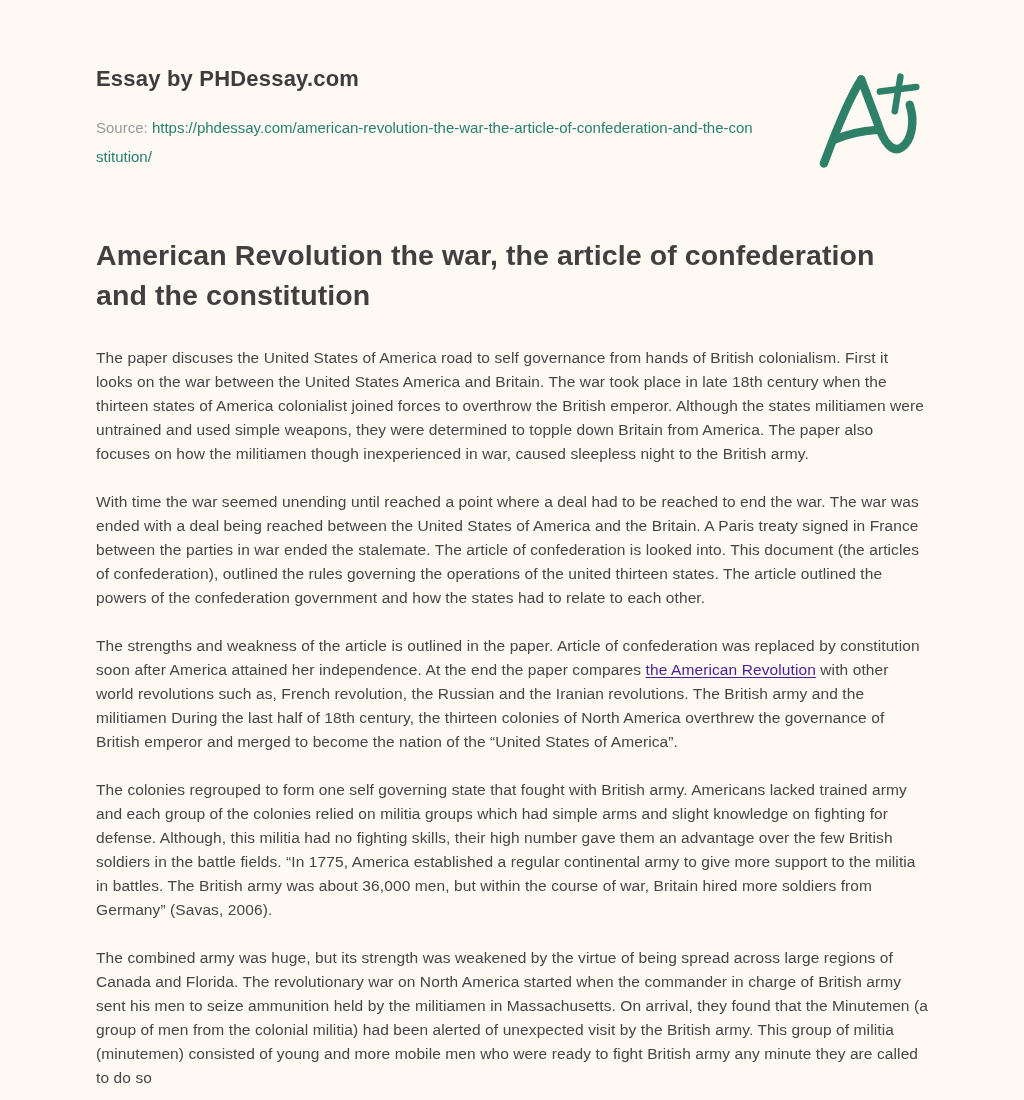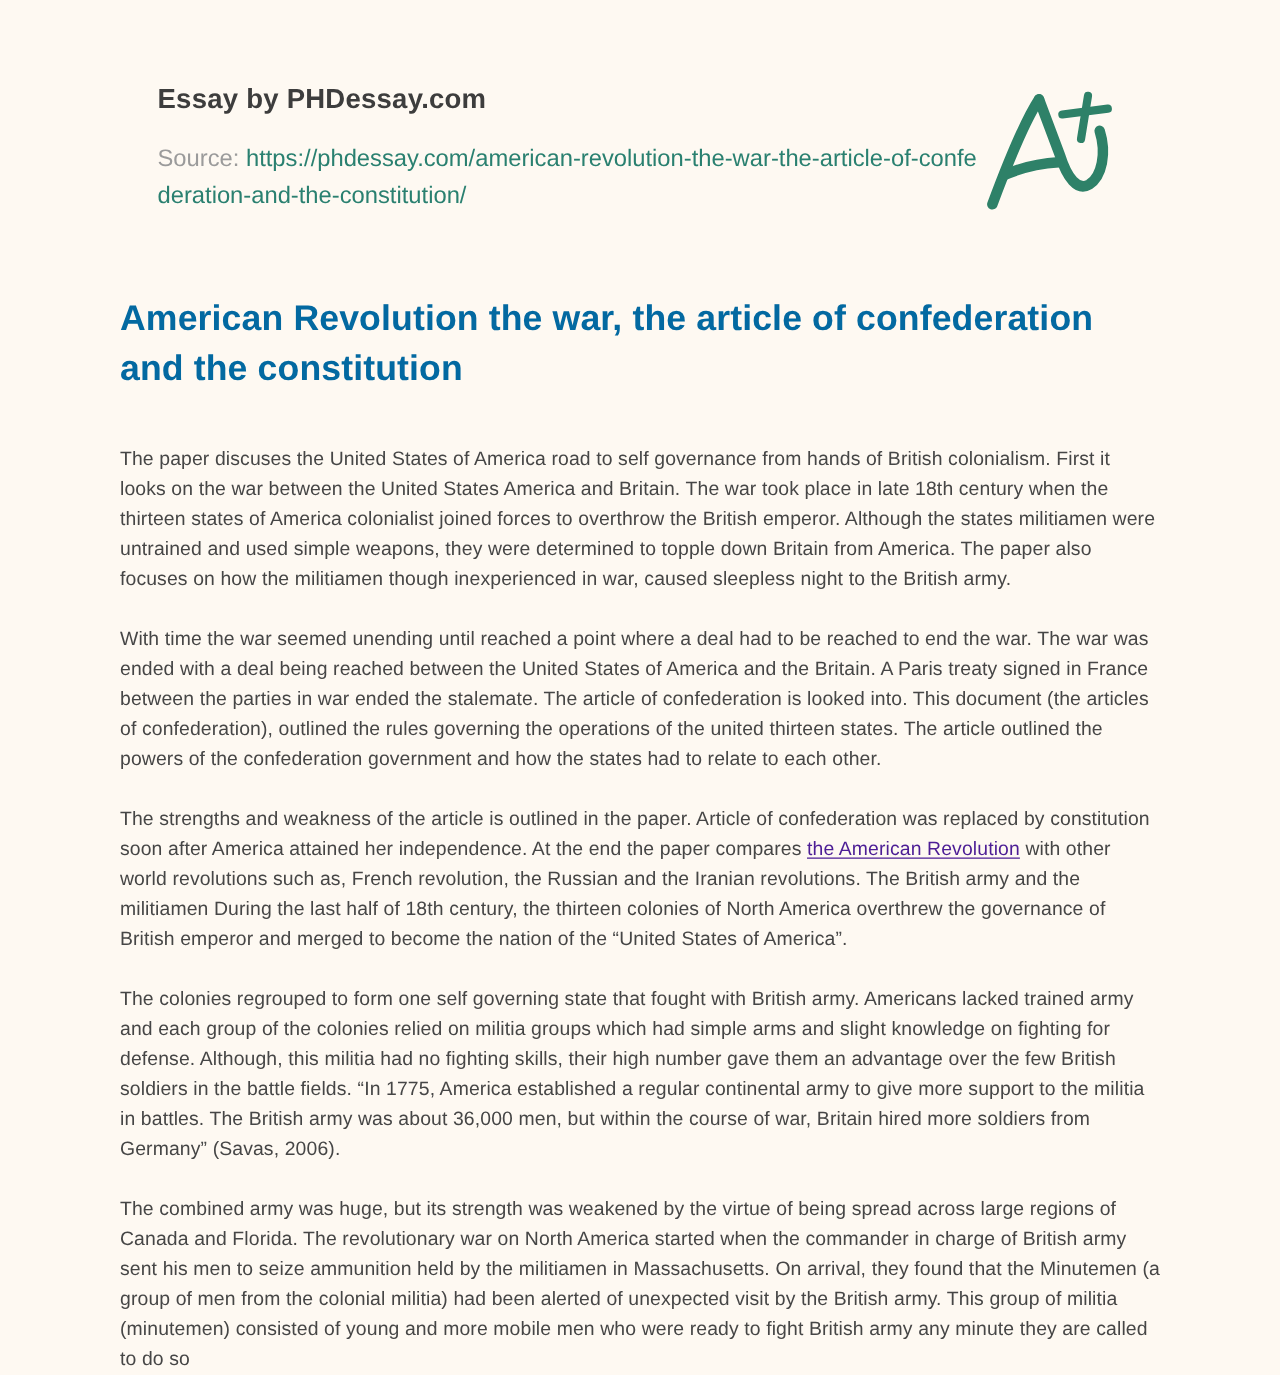--- a/index.html
+++ b/index.html
@@ -11,58 +11,58 @@
   .page {
     width: 1024px;
     height: 1100px;
     background: #fef9f2;
     padding: 66px 96px 0 96px;
     overflow: hidden;
     position: relative;
   }
   .header-row {
     display: flex;
-    justify-content: center;
+    justify-content: space-between;
     align-items: flex-start;
   }
   .header-left { max-width: 660px; }
   .byline {
     font-size: 22px;
     font-weight: 700;
     color: #3d3d3d;
     letter-spacing: 0.2px;
     margin-bottom: 21px;
   }
   .source-line {
-    font-size: 19px;
+    font-size: 15px;
     line-height: 29px;
     color: #9b9b9b;
   }
   .source-line a {
     color: #2a8070;
     text-decoration: none;
     word-break: break-all;
   }
   .logo {
     width: 110px;
     height: 98px;
     flex-shrink: 0;
     margin-top: 6px;
     margin-right: 2px;
   }
   h1.title {
     margin-top: 64px;
     font-size: 28.5px;
     line-height: 40px;
     font-weight: 700;
-    color: #0369a1;
+    color: #404040;
     letter-spacing: 0.1px;
     max-width: 840px;
   }
-  .article { margin-top: 41px; }
+  .article { margin-top: 31px; }
   .article p {
     font-size: 15.5px;
     line-height: 24px;
     color: #464646;
     margin-bottom: 24px;
     max-width: 834px;
     letter-spacing: 0.1px;
   }
   .article p a.inline-link {
     color: #4c1d95;

